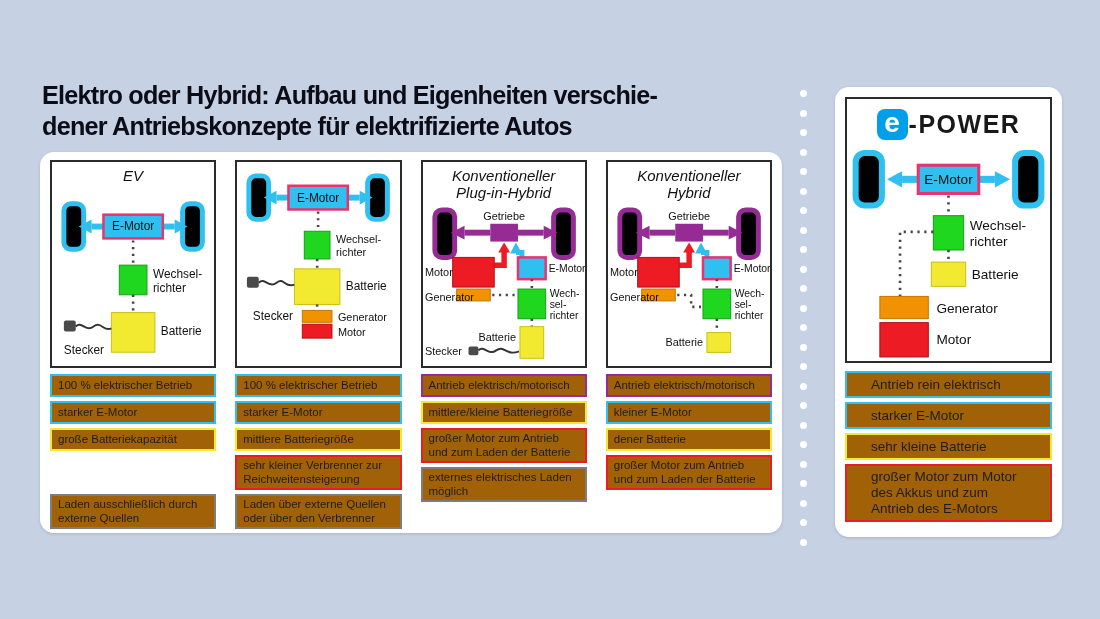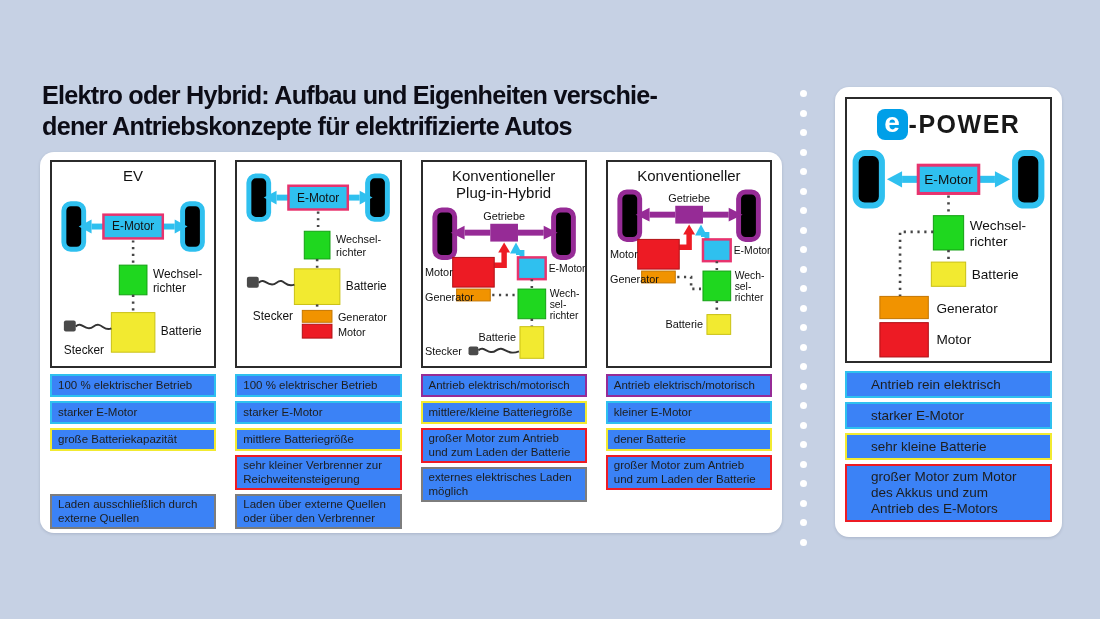--- a/index.html
+++ b/index.html
@@ -14,25 +14,25 @@
   .panel-left{left:40px;top:152px;width:742px;height:381px;padding:8px 10px;}
   .panel-right{left:835px;top:87px;width:227px;height:450px;padding:10px;}
   .cols{display:grid;grid-template-columns:repeat(4,1fr);gap:19px;height:100%;}
   .col{display:flex;flex-direction:column;min-width:0;}
   
   .dbox{border:2px solid #2b2b2b;background:#fff;height:208px;box-sizing:border-box;
         margin-bottom:6px;display:flex;flex-direction:column;}
   .dbox-r{border:2px solid #2b2b2b;background:#fff;height:266px;box-sizing:border-box;
           margin-bottom:8px;display:flex;flex-direction:column;}
   .dhead{text-align:center;font-size:15px;color:#111;padding-top:5px;line-height:1.15;}
-  .dhead span{display:block;}
+  .dhead span{display:block;font-style:italic;}
   .dbox svg,.dbox-r svg{display:block;width:100%;flex:1;}
   
   .feat{border:2px solid;margin-bottom:4px;padding:2px 6px;font-size:11.5px;line-height:1.18;
-        color:#1d1d1d;display:flex;align-items:center;min-height:23px;box-sizing:border-box;background:#3b82f6;}
+        color:#1d1d1d;display:flex;align-items:center;min-height:23px;box-sizing:border-box;background:#a16207;}
   .feat.h2x{min-height:35px;}
   .feat.h-gray{min-height:30px;}
   .feat-r{font-size:13.5px;min-height:27px;margin-bottom:4px;padding:2px 24px;}
   .feat-r.h3x{min-height:58px;}
   .b-cyan{border-color:var(--cyan);}
   .b-yellow{border-color:var(--yellow);}
   .b-red{border-color:var(--red);}
   .b-purple{border-color:var(--purple);}
   .b-gray{border-color:var(--gray);}
   .spacer{height:39px;}
@@ -241,20 +241,21 @@
           </div>
         <div class="feat b-gray h-gray">
             <span>externes elektrisches Laden möglich</span>
           </div>
       </div>
 
       <div class="col">
         <div class="dbox">
           <div class="dhead">
             <span>Konventioneller</span>
+            <span>Hybrid</span>
           </div>
           <svg viewBox="0 0 164 162" preserveAspectRatio="xMidYMin meet">
             <rect class="wheelp" x="12" y="8" width="20" height="48" rx="7"></rect>
             <rect class="wheelp" x="132" y="8" width="20" height="48" rx="7"></rect>
             <text class="t11" x="82" y="18" text-anchor="middle">Getriebe</text>
             <line class="arrp" x1="68" y1="31" x2="42" y2="31"></line>
             <polygon class="arrhp" points="42,24 42,38 28,31"></polygon>
             <line class="arrp" x1="96" y1="31" x2="122" y2="31"></line>
             <polygon class="arrhp" points="122,24 122,38 136,31"></polygon>
             <rect class="purpleb" x="68" y="22" width="28" height="18"></rect>

